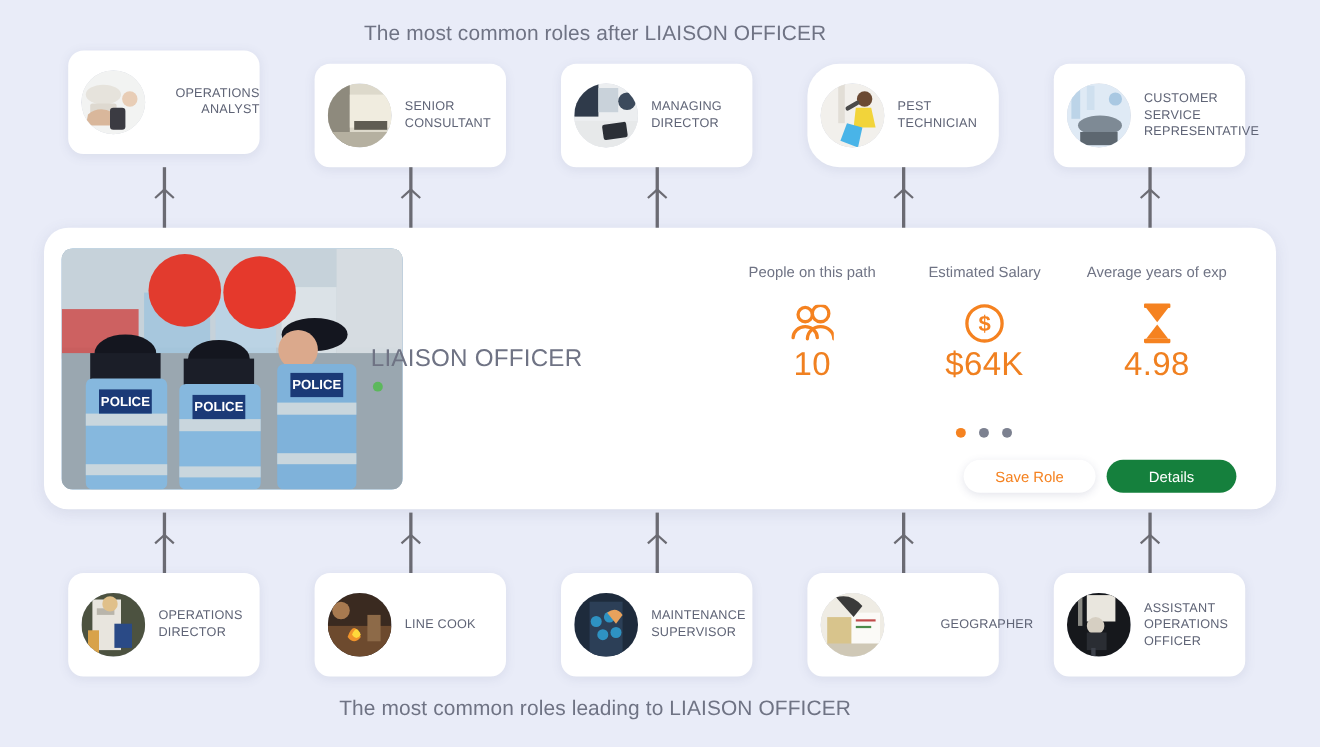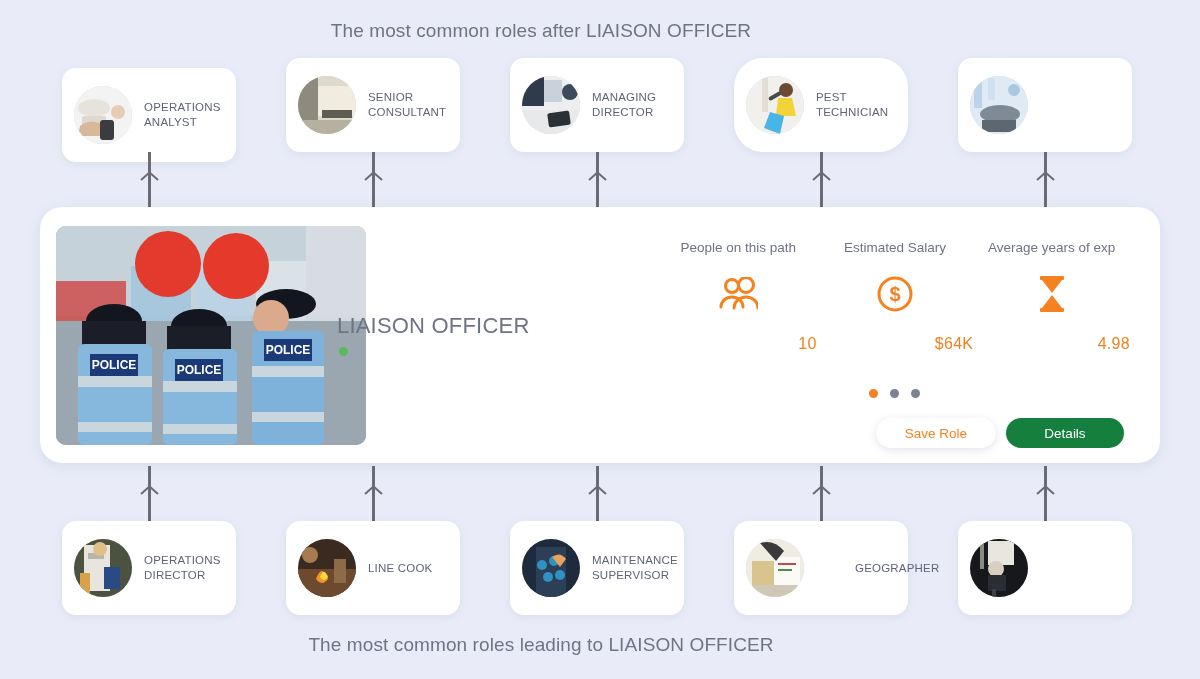--- a/index.html
+++ b/index.html
@@ -153,25 +153,24 @@
     white-space: nowrap;
   }
   .metric-icon {
     height: 42px;
     margin-top: 18px;
     display: flex;
     align-items: center;
     justify-content: center;
   }
   .metric-value {
-    margin-top: 20px;
-    font-size: 16px;
+    margin-top: 0;
+    font-size: 30px;
     color: #f08020;
     letter-spacing: 0.3px;
-    text-align: right;
   }
 
   
   .dots {
     position: absolute;
     left: 869px;
     top: 389px;
     display: flex;
     gap: 12px;
   }
@@ -213,21 +212,21 @@
     background: #15803d;
     color: #ffffff;
   }
 </style>
 </head>
 <body>
 
 <div class="caption caption-top">The most common roles after LIAISON OFFICER</div>
 <div class="caption caption-bottom">The most common roles leading to LIAISON OFFICER</div>
 
-<div class="role-card" style="left:62px;  top:68px;">
+<div class="role-card" style="left:62px;  top:46px;text-align:right;">
   <div class="role-thumb">
     <svg viewBox="0 0 58 58">
         <rect width="58" height="58" fill="#f2f3f2"></rect>
         <ellipse cx="20" cy="22" rx="16" ry="9" fill="#e6e3dc"></ellipse>
         <rect x="8" y="30" width="24" height="12" rx="2" fill="#ded9d0"></rect>
         <path d="M6 40 q10 -8 22 -2 l6 12 H4z" fill="#d9b79b"></path>
         <rect x="26" y="34" width="14" height="20" rx="3" fill="#3b3b42"></rect>
         <circle cx="44" cy="26" r="7" fill="#e8cdb6"></circle>
       </svg>
   </div>
@@ -279,20 +278,21 @@
   <div class="role-thumb">
     <svg viewBox="0 0 58 58">
         <rect width="58" height="58" fill="#dfeaf5"></rect>
         <rect x="4" y="6" width="8" height="26" fill="#bcd4e8"></rect>
         <rect x="18" y="2" width="7" height="22" fill="#cfe0ef"></rect>
         <ellipse cx="30" cy="38" rx="20" ry="9" fill="#7e8a95"></ellipse>
         <rect x="12" y="44" width="34" height="12" fill="#5d6770"></rect>
         <circle cx="44" cy="14" r="6" fill="#a9c8e2"></circle>
       </svg>
   </div>
+  <div class="role-label">CUSTOMER SERVICE REPRESENTATIVE</div>
 </div>
 
 <div class="connector" style="left:139px;  top:152px;">
     <div class="stem"></div>
     <div class="head"></div>
   </div>
 <div class="connector" style="left:363px;  top:152px;">
     <div class="stem"></div>
     <div class="head"></div>
   </div>
@@ -491,13 +491,14 @@
   <div class="role-thumb">
     <svg viewBox="0 0 58 58">
         <rect width="58" height="58" fill="#16181c"></rect>
         <rect x="18" y="2" width="26" height="24" fill="#e9e6de"></rect>
         <rect x="10" y="0" width="4" height="30" fill="#8a8a84"></rect>
         <circle cx="26" cy="30" r="8" fill="#d6cfc2"></circle>
         <rect x="18" y="36" width="18" height="16" fill="#2a2d33"></rect>
         <rect x="22" y="50" width="4" height="8" fill="#3c4049"></rect>
       </svg>
   </div>
+  <div class="role-label">ASSISTANT OPERATIONS OFFICER</div>
 </div>
 
 </body></html>

